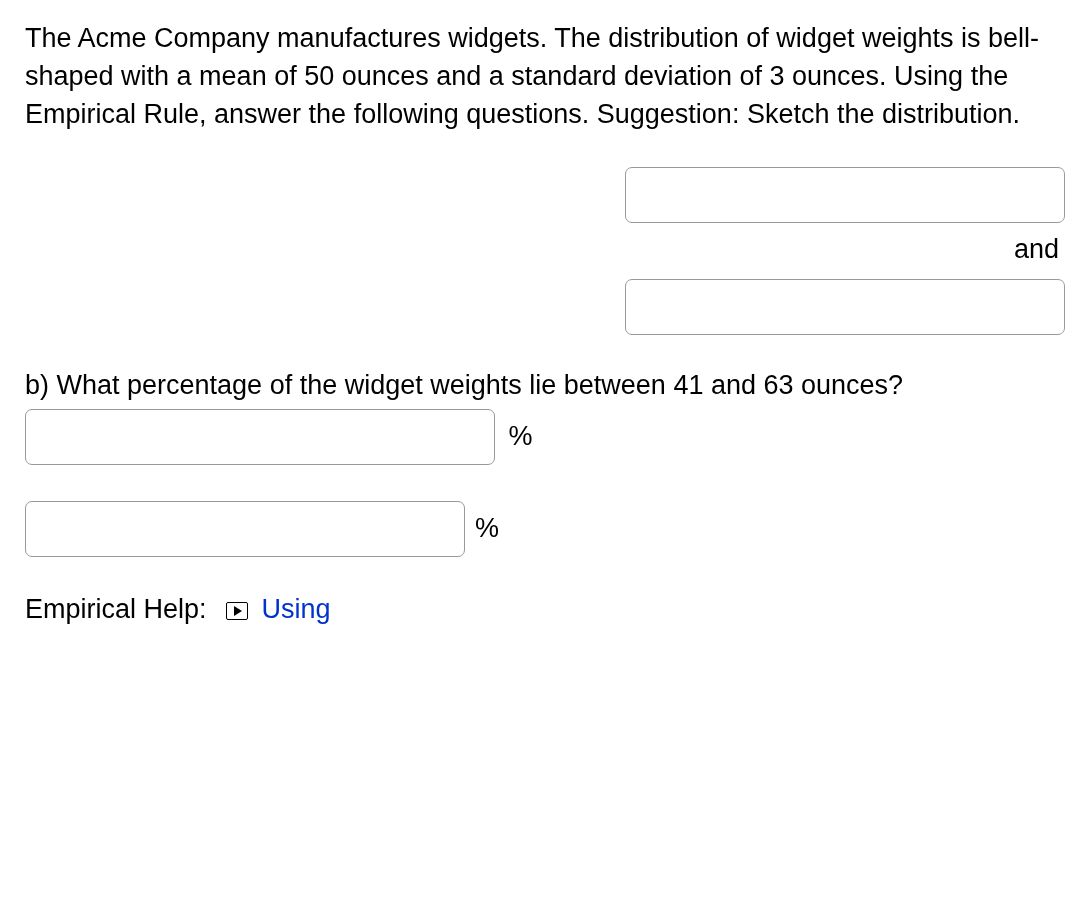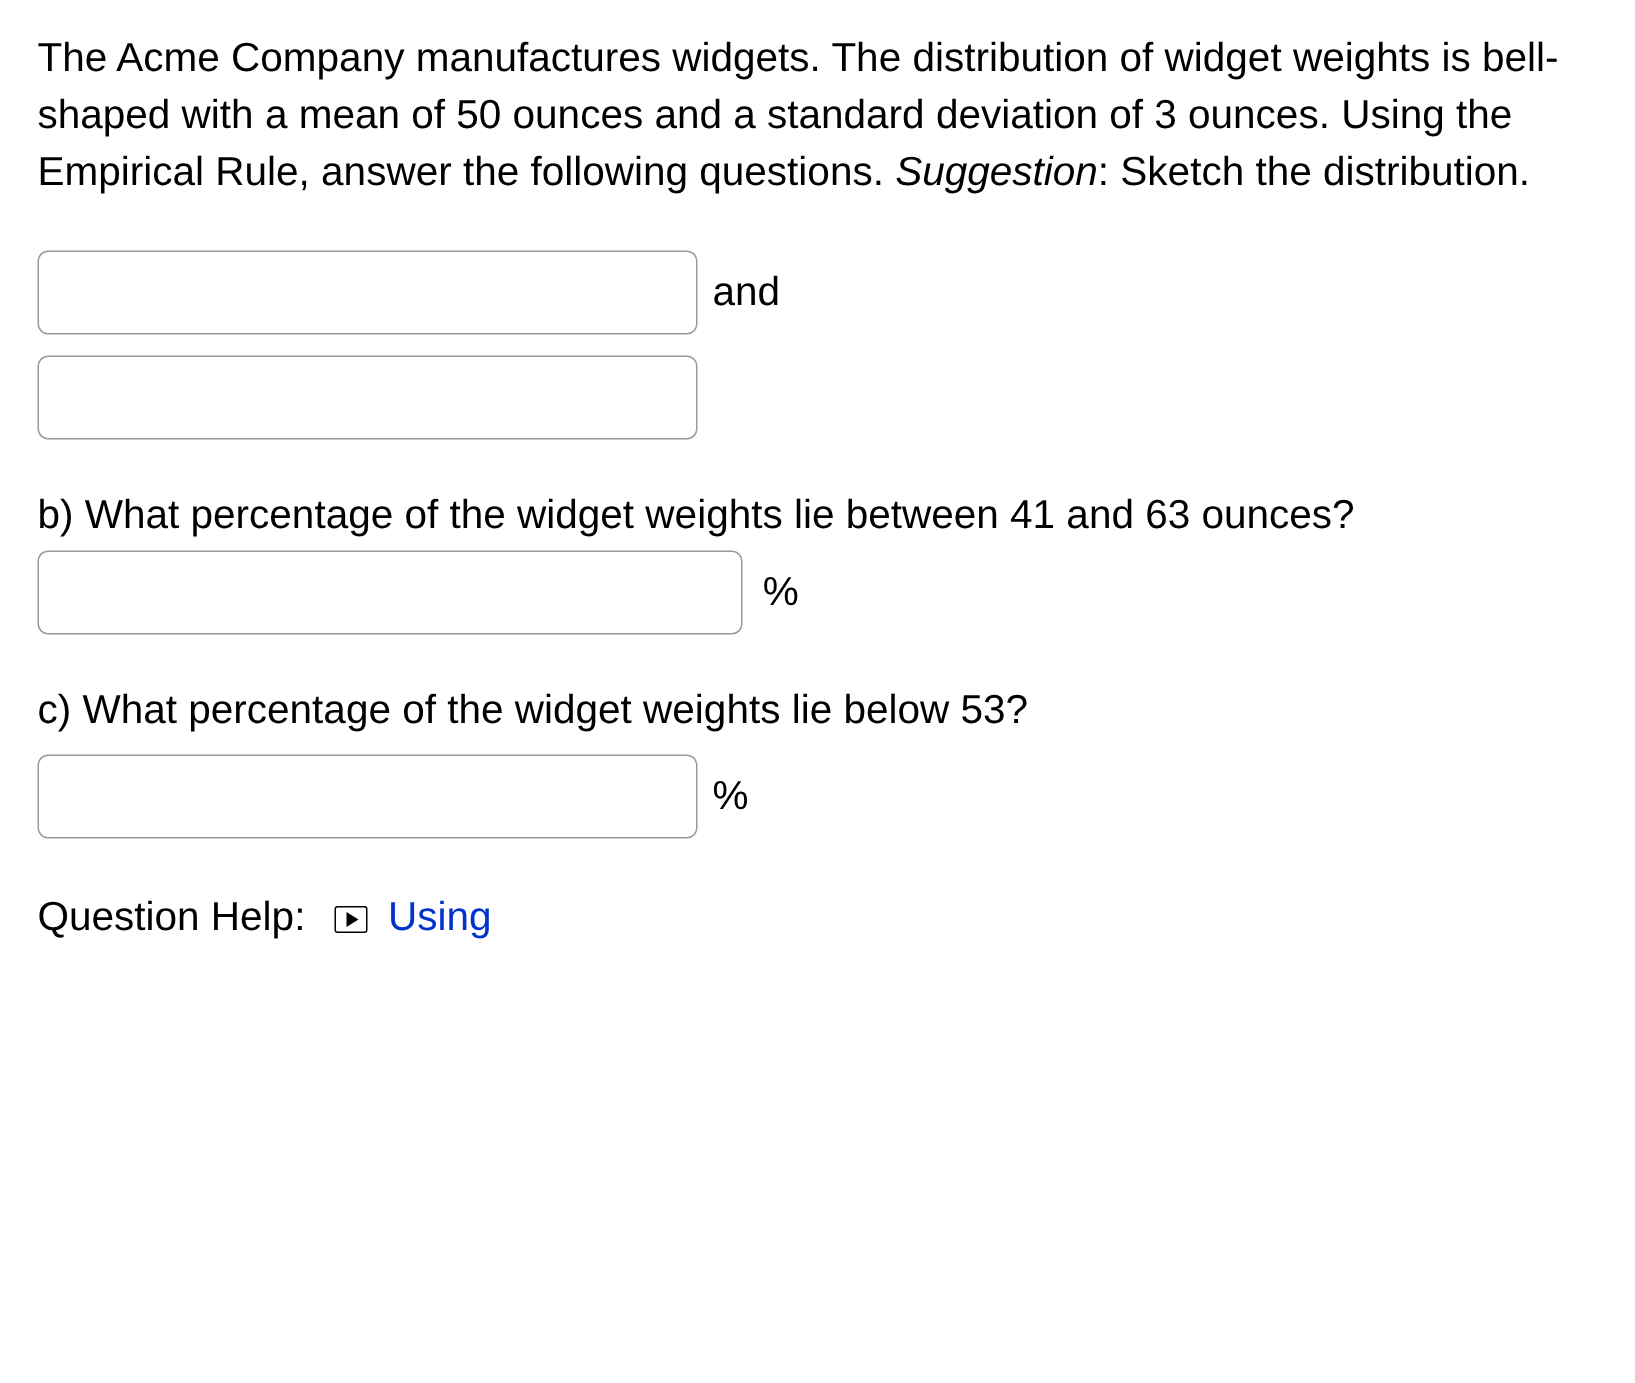--- a/index.html
+++ b/index.html
@@ -42,21 +42,20 @@
       font-size: 24px;
       font-family: inherit;
       vertical-align: middle;
       margin: 4px 0;
     }
     .inline-text {
       vertical-align: middle;
       margin: 0 6px;
     }
     .italic {
-      font-style: italic;
     }
     .question-help {
       margin-top: 30px;
     }
     .video-link {
       color: #0033cc;
       text-decoration: none;
       cursor: pointer;
     }
     .video-icon {
@@ -75,24 +74,25 @@
       left: 7px;
       top: 3px;
       width: 0;
       height: 0;
       border-left: 8px solid #000;
       border-top: 5px solid transparent;
       border-bottom: 5px solid transparent;
     }
     .row-a {
       display: flex;
-      align-items: center;
+      align-items: flex-end;
       flex-wrap: wrap;
       gap: 4px;
       margin-top: 6px;
+      flex-direction: column;
     }
     .row-b {
       display: flex;
       align-items: center;
       flex-wrap: wrap;
       gap: 4px;
       margin-top: 6px;
     }
   </style>
 </head>
@@ -110,24 +110,23 @@
   <div class="row-a">
     <input type="text" class="answer-input" style="">
   </div>
 </div>
 
 <div class="part">
   <span>b) What percentage of the widget weights lie between 41 and 63 ounces? </span><input type="text" class="answer-input-b" style=""><span class="inline-text"> %</span>
 </div>
 
 <div class="part">
-  <div>c) What percentage of the widget weights lie below 53?</div>
   <div class="row-b">
     <input type="text" class="answer-input" style="">
     <span class="inline-text"> %</span>
   </div>
 </div>
 
 <div class="question-help">
-  <span>Question Help:</span>
+  <span>Empirical Help:</span>
   <span class="video-icon"></span>
   <a class="video-link">Using</a>
 </div>
 
 </body></html>

